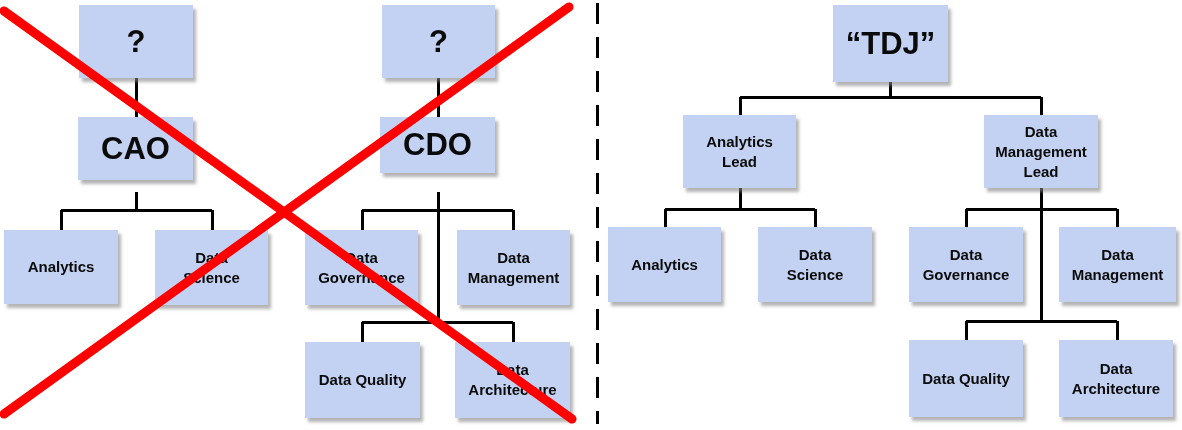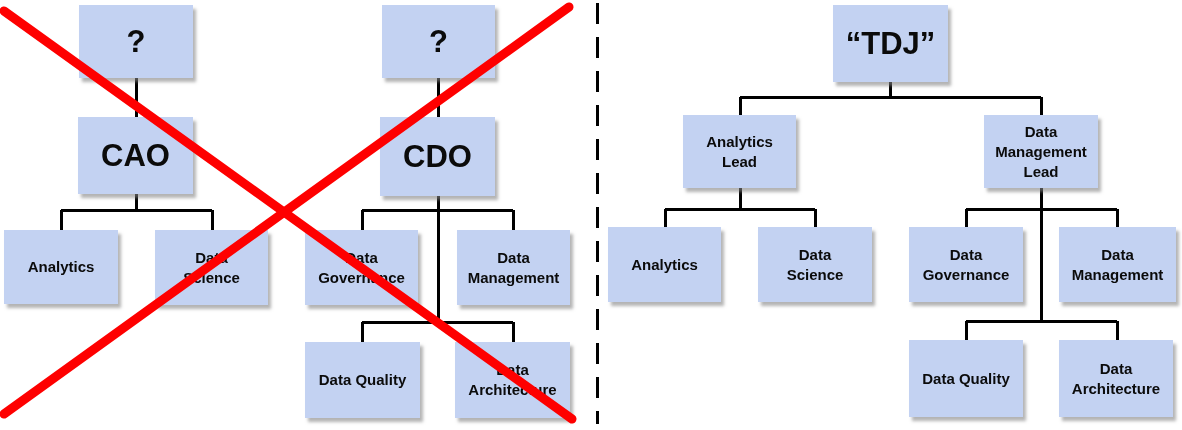--- a/index.html
+++ b/index.html
@@ -50,27 +50,27 @@
     <path class="wire" d="M136 78 V117 M136 192 V210 M61 210 H212 M61 210 V230 M212 210 V230"></path>
 
     <path class="wire" d="M438 78 V117 M438 192 V322 M362 210 H513 M362 210 V230 M513 210 V230 M362 322 H513 M362 322 V342 M513 322 V342"></path>
 
     <path class="wire" d="M890 78 V97 M740 97 H1041 M740 97 V115 M1041 97 V115 M740 188 V209 M665 209 H815 M665 209 V227 M815 209 V227 M1041 188 V321 M966 209 H1117 M966 209 V227 M1117 209 V227 M966 321 H1117 M966 321 V340 M1117 321 V340"></path>
 
     <line class="divider" x1="597.5" y1="3" x2="597.5" y2="424"></line>
   </svg>
 
   <div class="node lg" style="left:79px;top:5px;width:114px;height:73px;"><span>?</span></div>
-  <div class="node lg" style="left:78px;top:117px;width:115px;height:77px;"><span>CAO</span></div>
+  <div class="node lg" style="left:78px;top:117px;width:115px;height:63px;"><span>CAO</span></div>
   <div class="node" style="left:4px;top:230px;width:114px;height:74px;"><span>Analytics</span></div>
   <div class="node" style="left:155px;top:230px;width:113px;height:75px;"><span>Data
 Science</span></div>
 
   <div class="node lg" style="left:382px;top:5px;width:113px;height:73px;"><span>?</span></div>
-  <div class="node lg" style="left:380px;top:117px;width:115px;height:79px;"><span>CDO</span></div>
+  <div class="node lg" style="left:380px;top:117px;width:115px;height:56px;"><span>CDO</span></div>
   <div class="node" style="left:305px;top:230px;width:113px;height:75px;"><span>Data
 Governance</span></div>
   <div class="node" style="left:457px;top:230px;width:113px;height:75px;"><span>Data
 Management</span></div>
   <div class="node" style="left:305px;top:342px;width:115px;height:76px;"><span>Data Quality</span></div>
   <div class="node" style="left:455px;top:342px;width:115px;height:76px;"><span>Data
 Architecture</span></div>
 
   <div class="node lg" style="left:833px;top:5px;width:115px;height:77px;"><span>“TDJ”</span></div>
   <div class="node" style="left:683px;top:115px;width:113px;height:73px;"><span>Analytics

